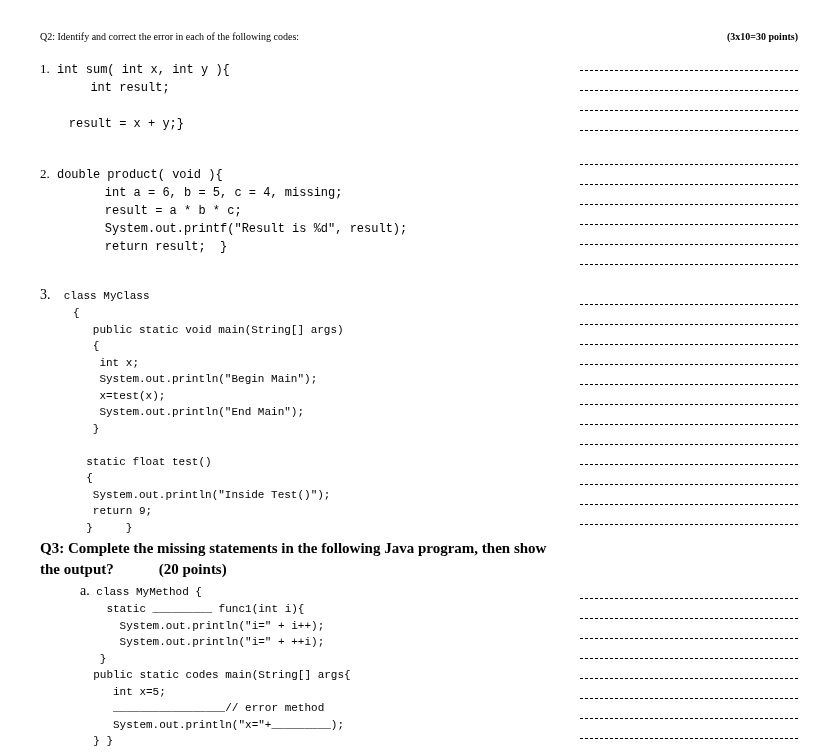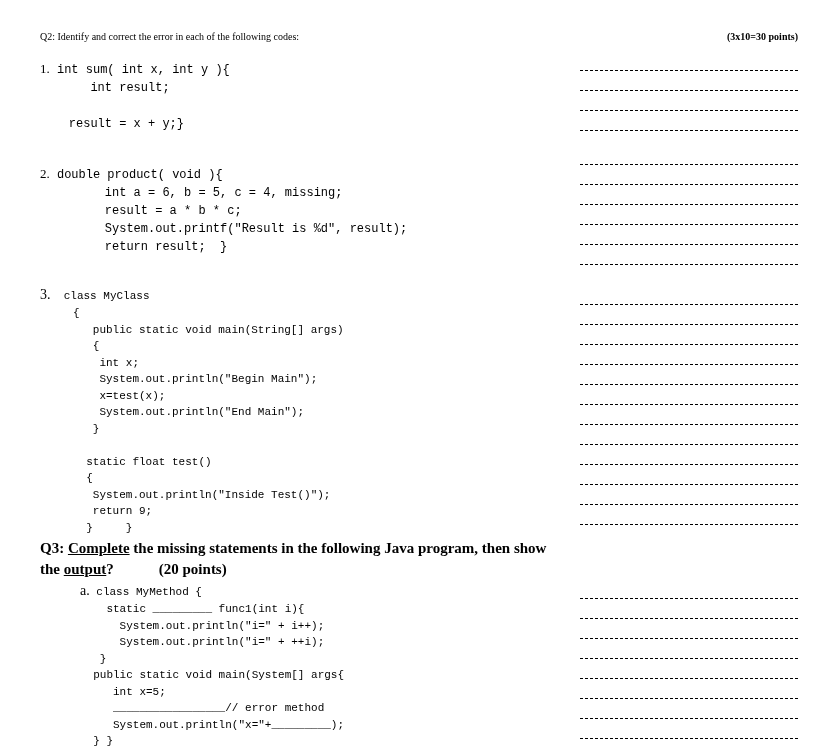--- a/index.html
+++ b/index.html
@@ -65,21 +65,20 @@
     .blank-line {
       border-bottom: 1px dashed #000;
       height: 14px;
       margin-bottom: 5px;
     }
     .q3-title {
       font-weight: bold;
       font-size: 15px;
     }
     .underline {
-      text-decoration: underline;
     }
     .section-gap {
       height: 14px;
     }
   </style>
 </head>
 <body>
 
 <div class="header-row">
   <span class="q-title">Q2: Identify and correct the error in each of the following codes:</span>
@@ -160,21 +159,21 @@
 <div class="content-row" style="margin-top:2px;">
   <div class="left-col">
     <div class="q3-title">
       <span>Q3: </span><span class="underline">Complete</span><span> the missing statements in the following Java program, then show the </span><span class="underline">output</span><span>?</span>&nbsp;&nbsp;&nbsp;&nbsp;&nbsp;&nbsp;&nbsp;&nbsp;&nbsp;&nbsp;&nbsp;&nbsp;<span>(20 points)</span>
     </div>
     <div class="code-sm" style="margin-left:40px;"><span class="numa">a.</span><span> class MyMethod {</span>
 <span>    static _________ func1(int i){</span>
 <span>      System.out.println("i=" + i++);</span>
 <span>      System.out.println("i=" + ++i);</span>
 <span>   }</span>
-<span>  public static void main(System[] args{</span>
+<span>  public static codes main(String[] args{</span>
 <span>     int x=5;</span>
 <span>     _________________// error method</span>
 <span>     System.out.println("x="+_________);</span>
 <span>  } }</span></div>
   </div>
   <div class="right-col" style="padding-top:40px;">
     <div class="blank-line"></div>
     <div class="blank-line"></div>
     <div class="blank-line"></div>
     <div class="blank-line"></div>

